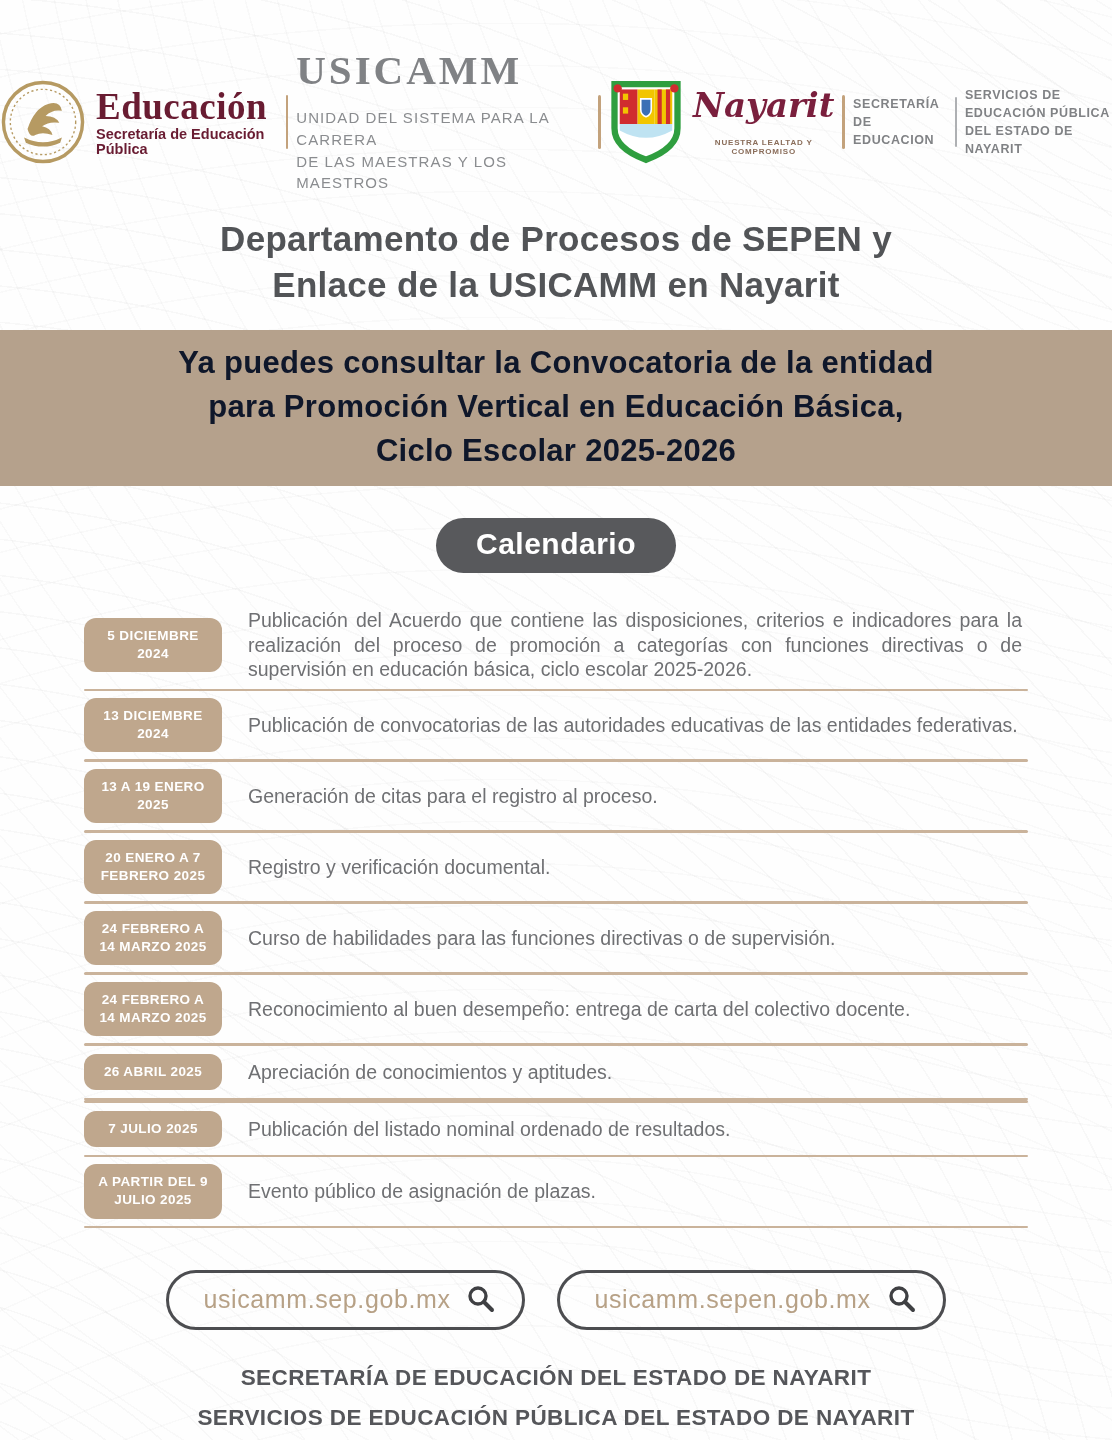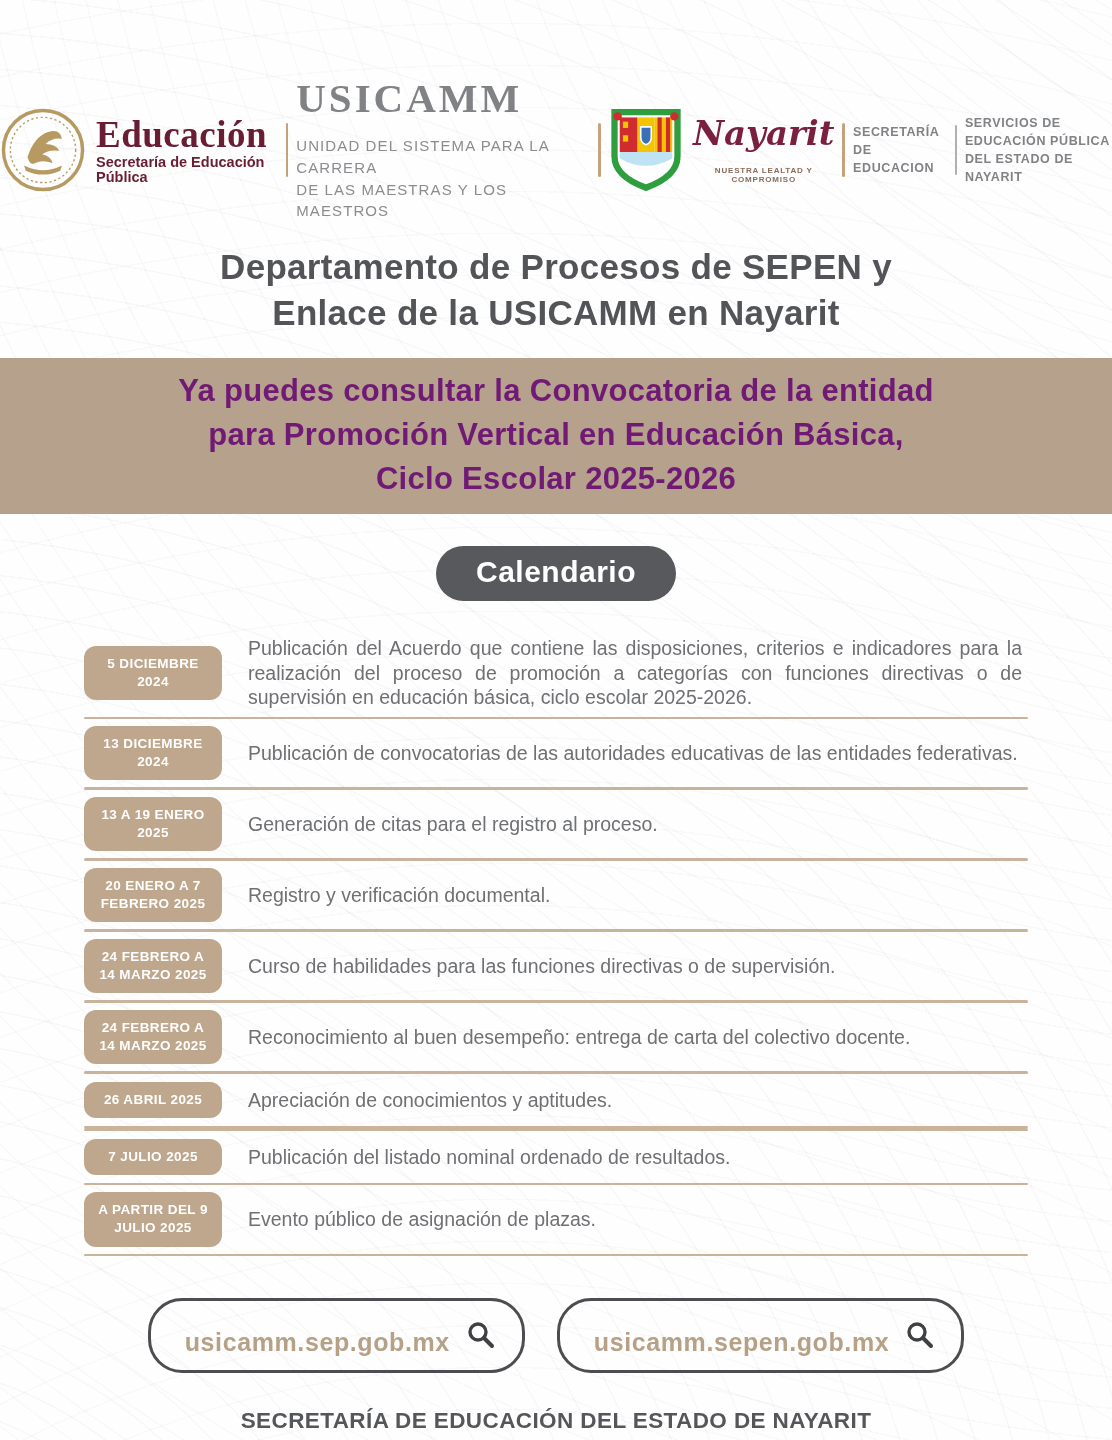--- a/index.html
+++ b/index.html
@@ -14,21 +14,21 @@
     overflow: hidden;
     background:
       repeating-radial-gradient(circle at -12% 122%, rgba(130,130,130,0.05) 0 1.5px, transparent 1.5px 36px),
       repeating-radial-gradient(circle at 114% -18%, rgba(130,130,130,0.045) 0 1.5px, transparent 1.5px 31px),
       repeating-radial-gradient(circle at 45% 165%, rgba(130,130,130,0.04) 0 1.5px, transparent 1.5px 42px),
       #fefefe;
   }
 
   
   .header {
-    padding-top: 78px;
+    padding-top: 50px;
     display: flex;
     justify-content: center;
     align-items: center;
     gap: 8px;
   }
   .logo-sep { display: flex; align-items: center; gap: 10px; }
   .sep-wordmark { line-height: 1; }
   .sep-name {
     font-family: "Liberation Serif", serif;
     font-weight: bold;
@@ -100,21 +100,21 @@
     letter-spacing: 0.3px;
   }
 
   
   .banner {
     margin-top: 22px;
     width: 100%;
     background: #b5a18c;
     padding: 11px 30px 13px 30px;
     text-align: center;
-    color: #701a75;
+    color: #0f172a;
     font-weight: bold;
     font-size: 31px;
     line-height: 1.42;
     letter-spacing: 0.3px;
   }
 
   
   .calendario {
     margin: 32px auto 0 auto;
     width: fit-content;
@@ -169,24 +169,23 @@
     display: flex;
     align-items: center;
     gap: 16px;
     border: 3.5px solid #4c4d50;
     border-radius: 34px;
     padding: 11px 26px 13px 34px;
     background: transparent;
   }
   .search-text {
     color: #b7a186;
-    font-weight: bold;
+    font-weight: normal;
     font-size: 25px;
     letter-spacing: 0.6px;
-    margin-top: 16px;
   }
   .search-icon-svg { display: block; }
 
   
   .footer {
     margin-top: 28px;
     text-align: center;
     color: #55565a;
     font-weight: bold;
     font-size: 22.5px;

